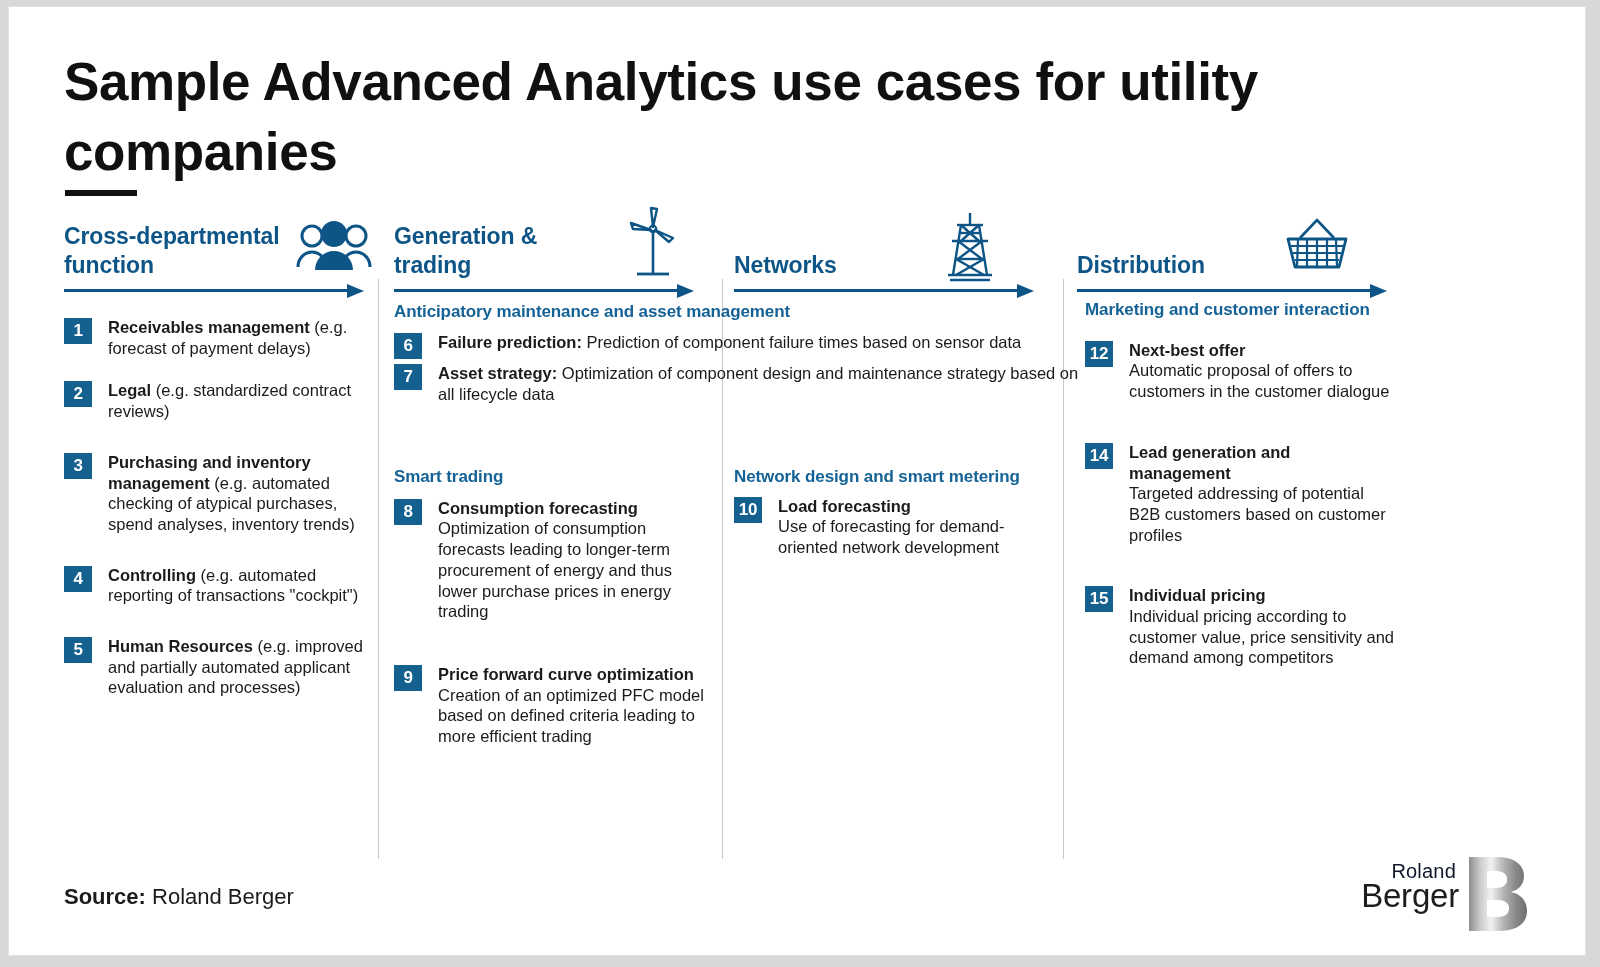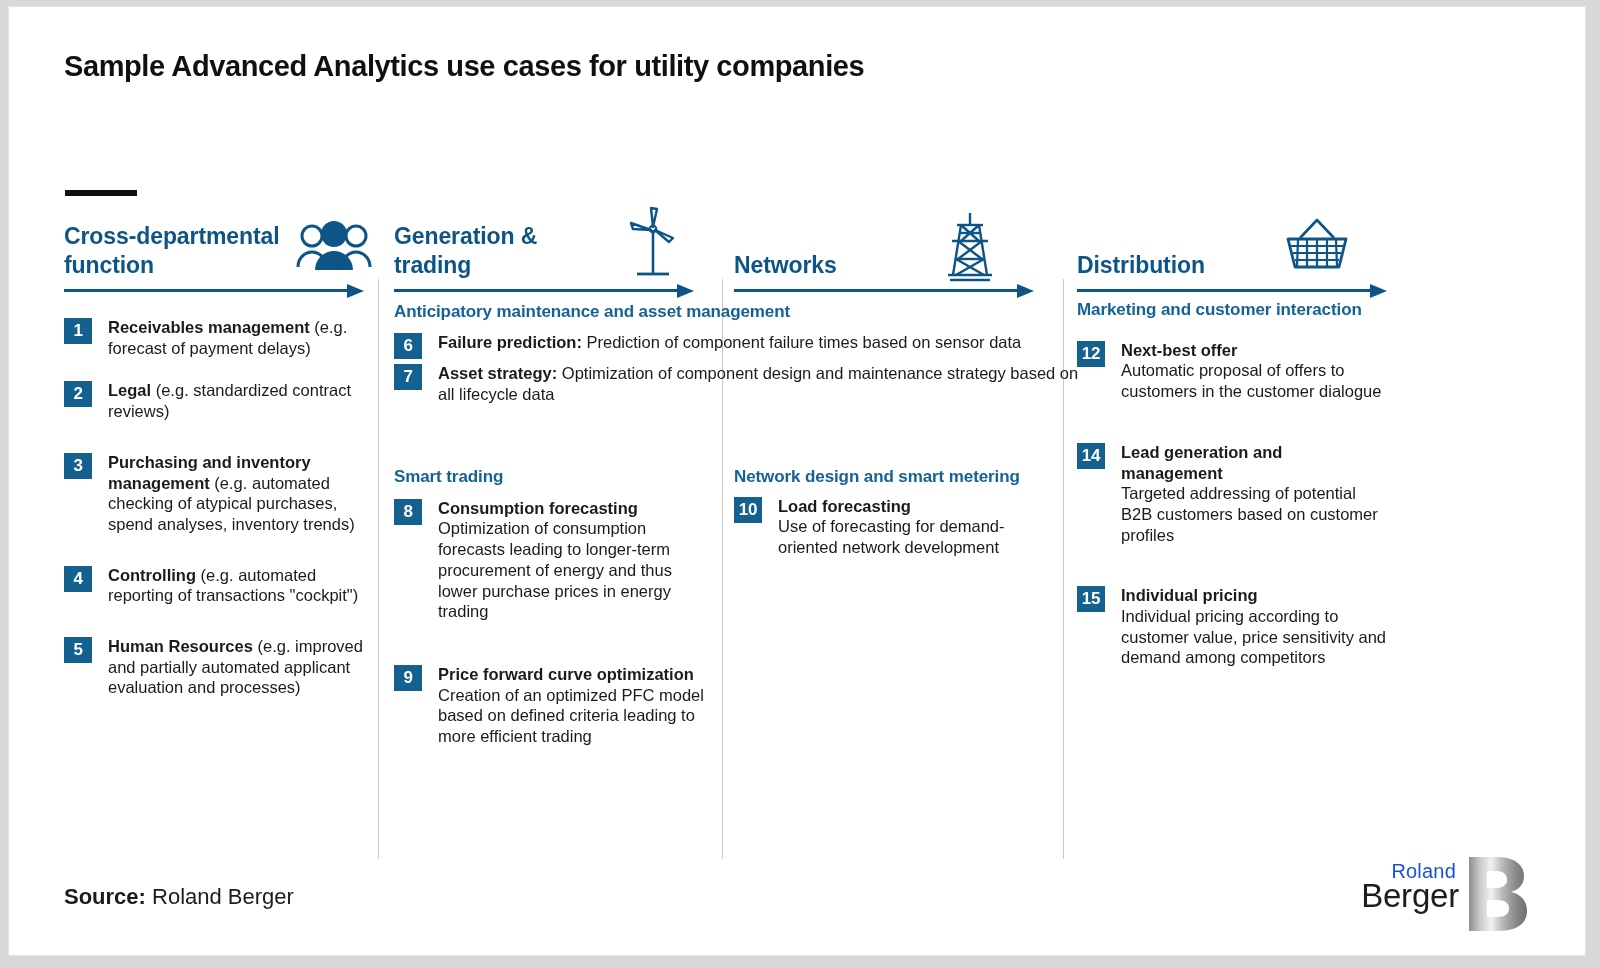--- a/index.html
+++ b/index.html
@@ -17,21 +17,21 @@
     border:1px solid #e2e2e2;
     box-sizing:border-box;
     overflow:hidden;
   }
 
   
   #title{
     position:absolute;
     left:55px; top:40px;
     width:1200px;
-    font-size:29px;
+    font-size:53px;
     font-weight:bold;
     line-height:1.33;
     color:#10100f;
     letter-spacing:-0.4px;
   }
   #title-rule{
     position:absolute;
     left:56px; top:183px;
     width:72px; height:6px;
     background:#111111;
@@ -134,21 +134,21 @@
   #source b{font-weight:bold;}
 
   
   #logo{
     position:absolute;
     left:1360px; top:848px;
     width:160px; height:80px;
   }
   #logo .ln-roland{
     position:absolute; right:73px; top:5px;
-    font-size:20px; color:#1d4ed8; letter-spacing:0.2px;
+    font-size:20px; color:#0f172a; letter-spacing:0.2px;
   }
   #logo .ln-berger{
     position:absolute; right:70px; top:22px;
     font-size:33px; color:#1d1d1b; letter-spacing:-0.2px;
   }
   #logo .bmark{
     position:absolute; right:0; top:0;
     width:62px; height:78px;
   }
 </style>
@@ -308,21 +308,21 @@
             <line x1="54" y1="23" x2="55" y2="49"></line>
           </g>
         </svg>
       </div>
       <div class="arrow" style="width:310px;">
         <div class="shaft" style="width:296px;"></div>
         <div class="head" style="left:293px;"></div>
       </div>
     </div>
 
-    <div style="position:absolute; top:88px; left:0; width:310px;">
+    <div style="position:absolute; top:88px; left:8px; width:310px;">
       <div class="sub-head" style="margin-bottom:19px;">Marketing and customer interaction</div>
       <div class="item" style="margin-bottom:40px;">
         <span class="num">12</span>
         <b>Next-best offer</b><br><span>Automatic proposal of offers to customers in the customer dialogue</span>
       </div>
       <div class="item" style="margin-bottom:40px;">
         <span class="num">14</span>
         <b>Lead generation and management</b><br><span>Targeted addressing of potential B2B customers based on customer profiles</span>
       </div>
       <div class="item">

